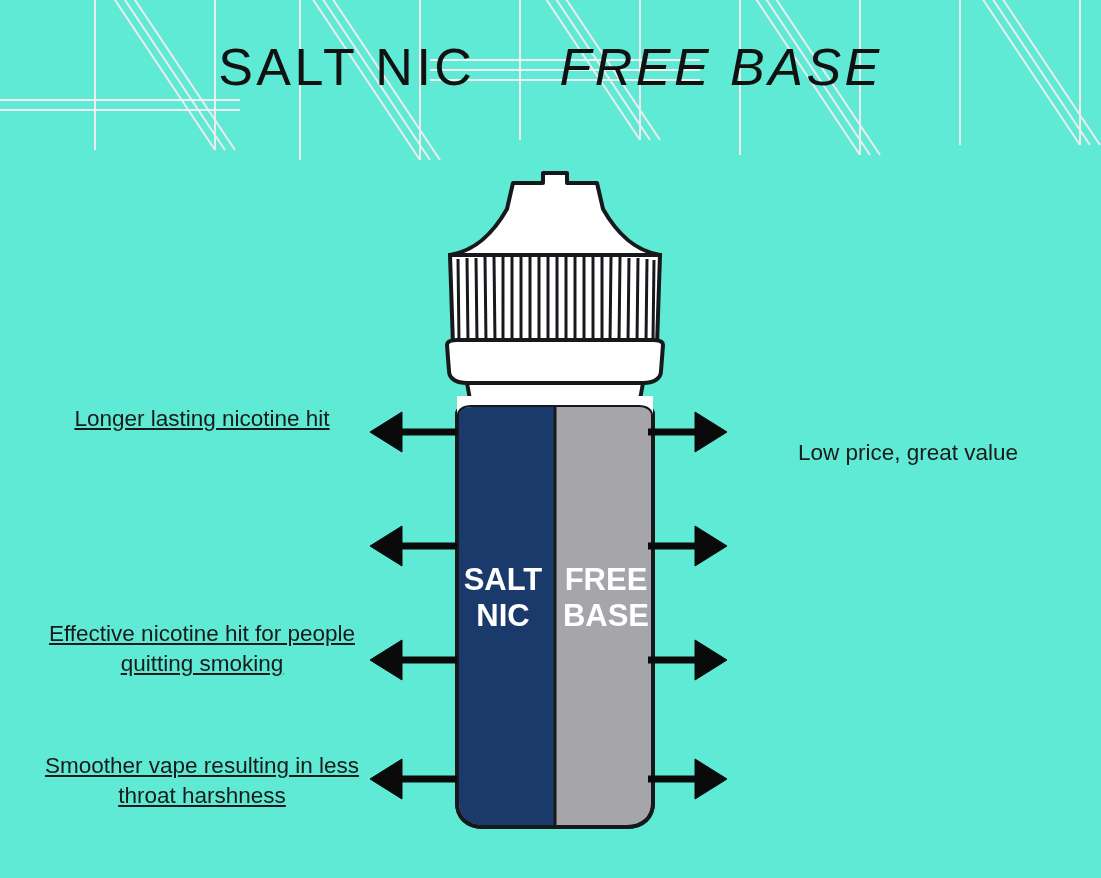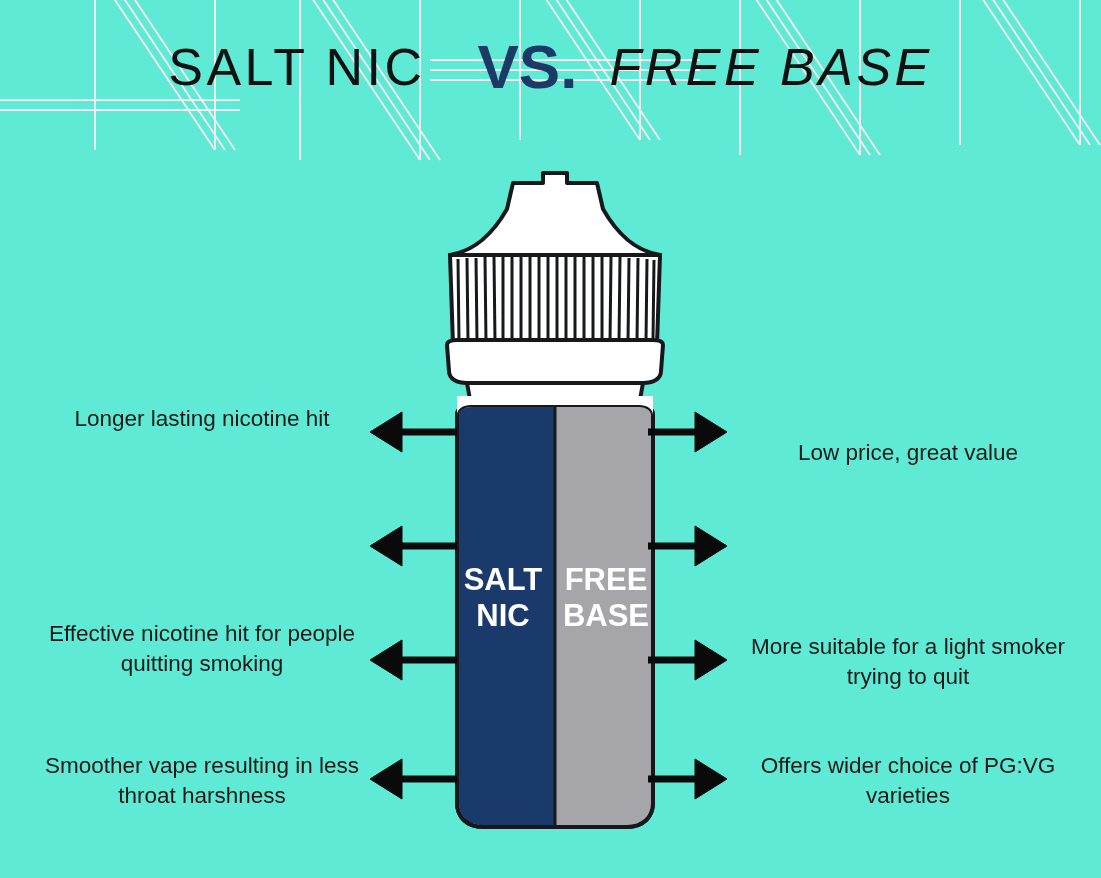--- a/index.html
+++ b/index.html
@@ -83,21 +83,21 @@
 
   
   .feature {
     position: absolute;
     font-size: 22.5px;
     font-weight: 400;
     color: #1a1a1a;
     line-height: 1.33;
     text-align: center;
   }
-  .feature.left  { left: 42px;  width: 320px; }
+  .feature.left  { left: 42px;  width: 320px; text-decoration: underline; }
   .feature.right { left: 738px; width: 340px; }
 
   .f-row1 { top: 404px; }
   .f-row2 { top: 518px; }
   .f-row3 { top: 619px; }
   .f-row4 { top: 751px; }
 
   .feature.right.f-row1 { top: 438px; }
   .feature.right.f-row2 { top: 518px; }
   .feature.right.f-row3 { top: 632px; }
@@ -122,21 +122,20 @@
       <path d="M970 -35 L1090 145 M980 -35 L1100 145"></path>
     </g>
     <g stroke="#f1f1f2" stroke-width="2" fill="none">
       <path d="M430 60 L700 60 M430 70 L700 70 M430 80 L700 80"></path>
       <path d="M0 100 L240 100 M0 110 L240 110"></path>
     </g>
   </svg>
 
   <div class="header">
     <span class="title-left">SALT NIC</span>
-    <span class="title-vs">VS.</span>
     <span class="title-right">FREE BASE</span>
   </div>
 
   <svg class="bottle" viewBox="0 0 320 675" xmlns="http://www.w3.org/2000/svg">
 
     <path d="M55 90
              C 78 86, 96 72, 112 44
              L 118 18 L 148 18 L 148 8 L 172 8 L 172 18 L 202 18
              L 208 44
              C 224 72, 242 86, 265 90 Z" fill="#ffffff" stroke="#16181c" stroke-width="4" stroke-linejoin="round"></path>
@@ -253,16 +252,14 @@
       <line x1="648" y1="779" x2="697" y2="779" stroke-width="7"></line>
       <polygon points="695,759 727,779 695,799"></polygon>
     </g>
   </svg>
 
   <div class="feature left f-row1">Longer lasting nicotine hit</div>
   <div class="feature left f-row4">Smoother vape resulting in less throat harshness</div>
   <div class="feature left f-row3">Effective nicotine hit for people quitting smoking</div>
 
   <div class="feature right f-row1">Low price, great value</div>
-  <div class="feature right f-row3">More suitable for a light smoker trying to quit</div>
-  <div class="feature right f-row4">Offers wider choice of PG:VG varieties</div>
 
 </div>
 
 </body></html>

